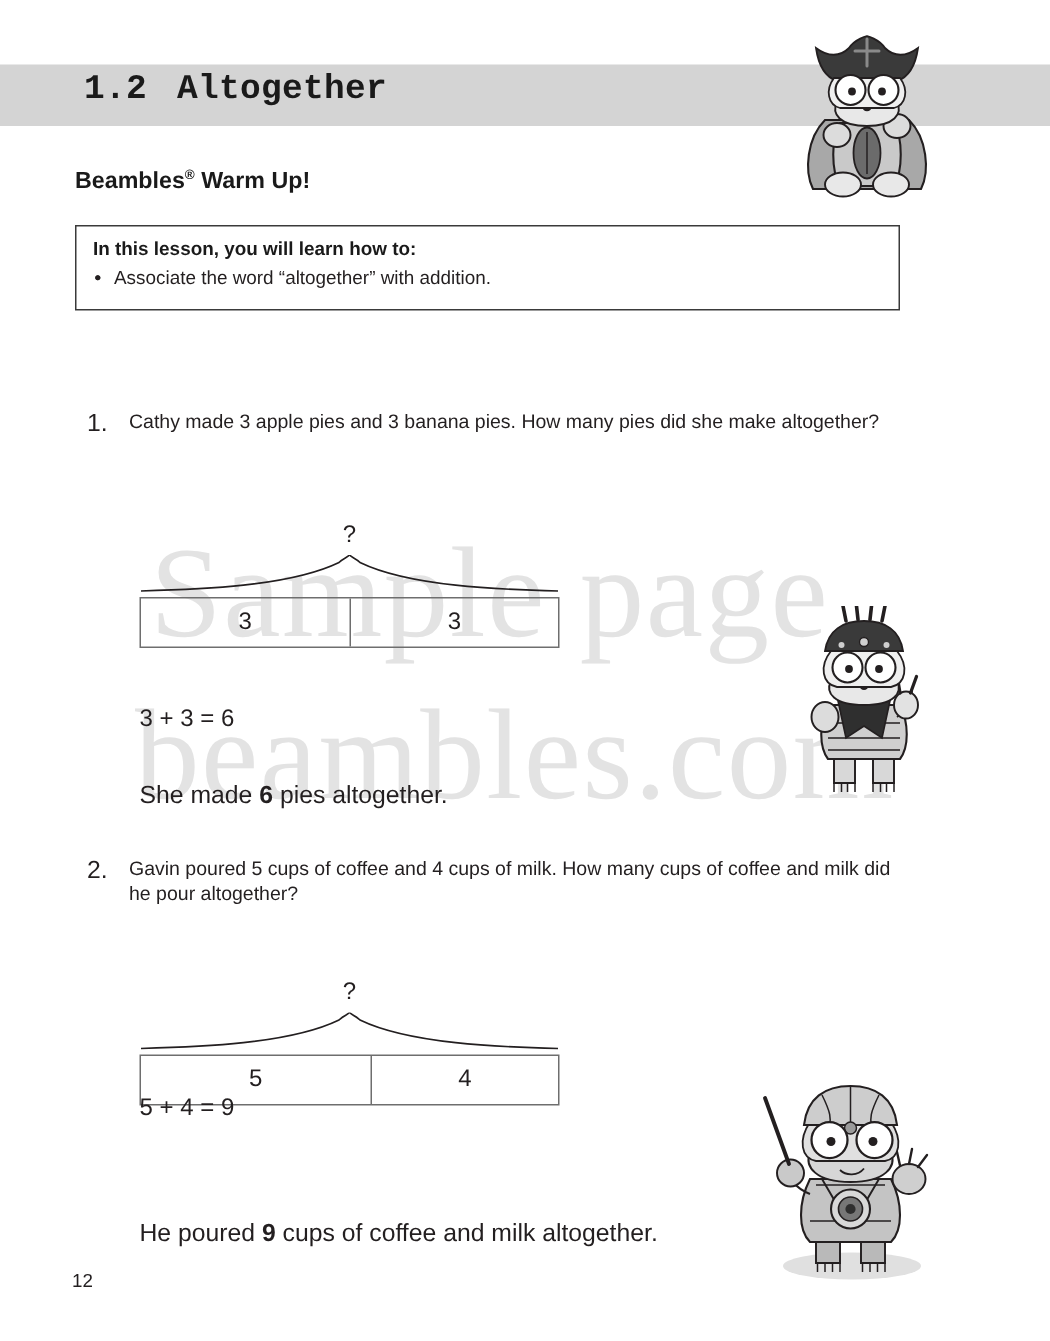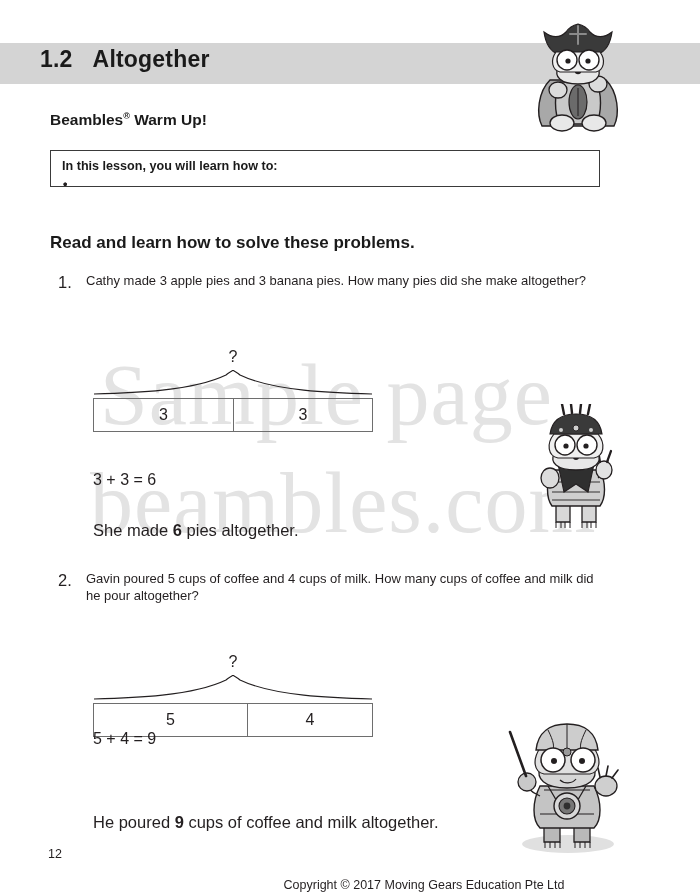--- a/index.html
+++ b/index.html
@@ -38,26 +38,27 @@
   
   #header-band {
     position: absolute;
     left: 0; top: 43px;
     width: 700px; height: 41px;
     background: #d4d4d4;
     z-index: 2;
   }
   #header-title {
     position: absolute;
-    left: 40px; top: 46px;
+    left: 56px; top: 46px;
     font-size: 23px;
     font-weight: bold;
     letter-spacing: 0.2px;
     z-index: 4;
     color: #1a1a1a;
+    font-family: Liberation Mono, monospace;
   }
   #header-title .num { margin-right: 20px; }
 
   
   #content {
     position: absolute;
     left: 0; top: 0;
     width: 700px; height: 894px;
     z-index: 3;
     margin-top: 14px;
@@ -225,24 +226,24 @@
     <span>Beambles</span><sup>®</sup><span> Warm Up!</span>
   </div>
 
   <div id="objectives-box">
     <div id="objectives-heading">In this lesson, you will learn how to:</div>
     <div class="objective-item">
       <span class="bullet">•</span>
     </div>
     <div class="objective-item">
       <span class="bullet">•</span>
-    </div>
-  </div>
-
-  <div class="section-head">Read and learn how to solve these problems.</div>
+      <span>Associate the word “altogether” with addition.</span>
+    </div>
+  </div>
+
 
   <div class="problem" id="problem-1">
     <div class="q-row">
       <div class="q-num">1.</div>
       <div class="q-text">Cathy made 3 apple pies and 3 banana pies. How many pies did she make altogether?</div>
     </div>
   </div>
 
   <div class="bar-model" id="bar-model-1">
     <div class="bm-qmark" style="left:140px;">?</div>
@@ -279,21 +280,20 @@
     </div>
   </div>
 
   <div class="equation" id="equation-2">5 + 4 = 9</div>
 
   <div class="answer" id="answer-2">
     <span>He poured </span><b>9</b><span> cups of coffee and milk altogether.</span>
   </div>
 
   <div id="footer-page">12</div>
-  <div id="footer-copyright">Copyright © 2017 Moving Gears Education Pte Ltd</div>
 </div>
 
 <svg class="mascot" id="mascot-bat" viewBox="0 0 96 110">
   <g>
 
     <path d="M20 58 C 8 70, 6 92, 12 104 L 84 104 C 90 92, 88 70, 76 58 Z" fill="#a8a8a8" stroke="#231f20" stroke-width="1.4"></path>
 
     <path d="M30 60 C 24 70, 24 92, 30 102 L 66 102 C 72 92, 72 70, 66 60 Z" fill="#c9c9c9" stroke="#231f20" stroke-width="1.4"></path>
 
     <ellipse cx="48" cy="80" rx="9" ry="17" fill="#6b6b6b" stroke="#231f20" stroke-width="1.2"></ellipse>

